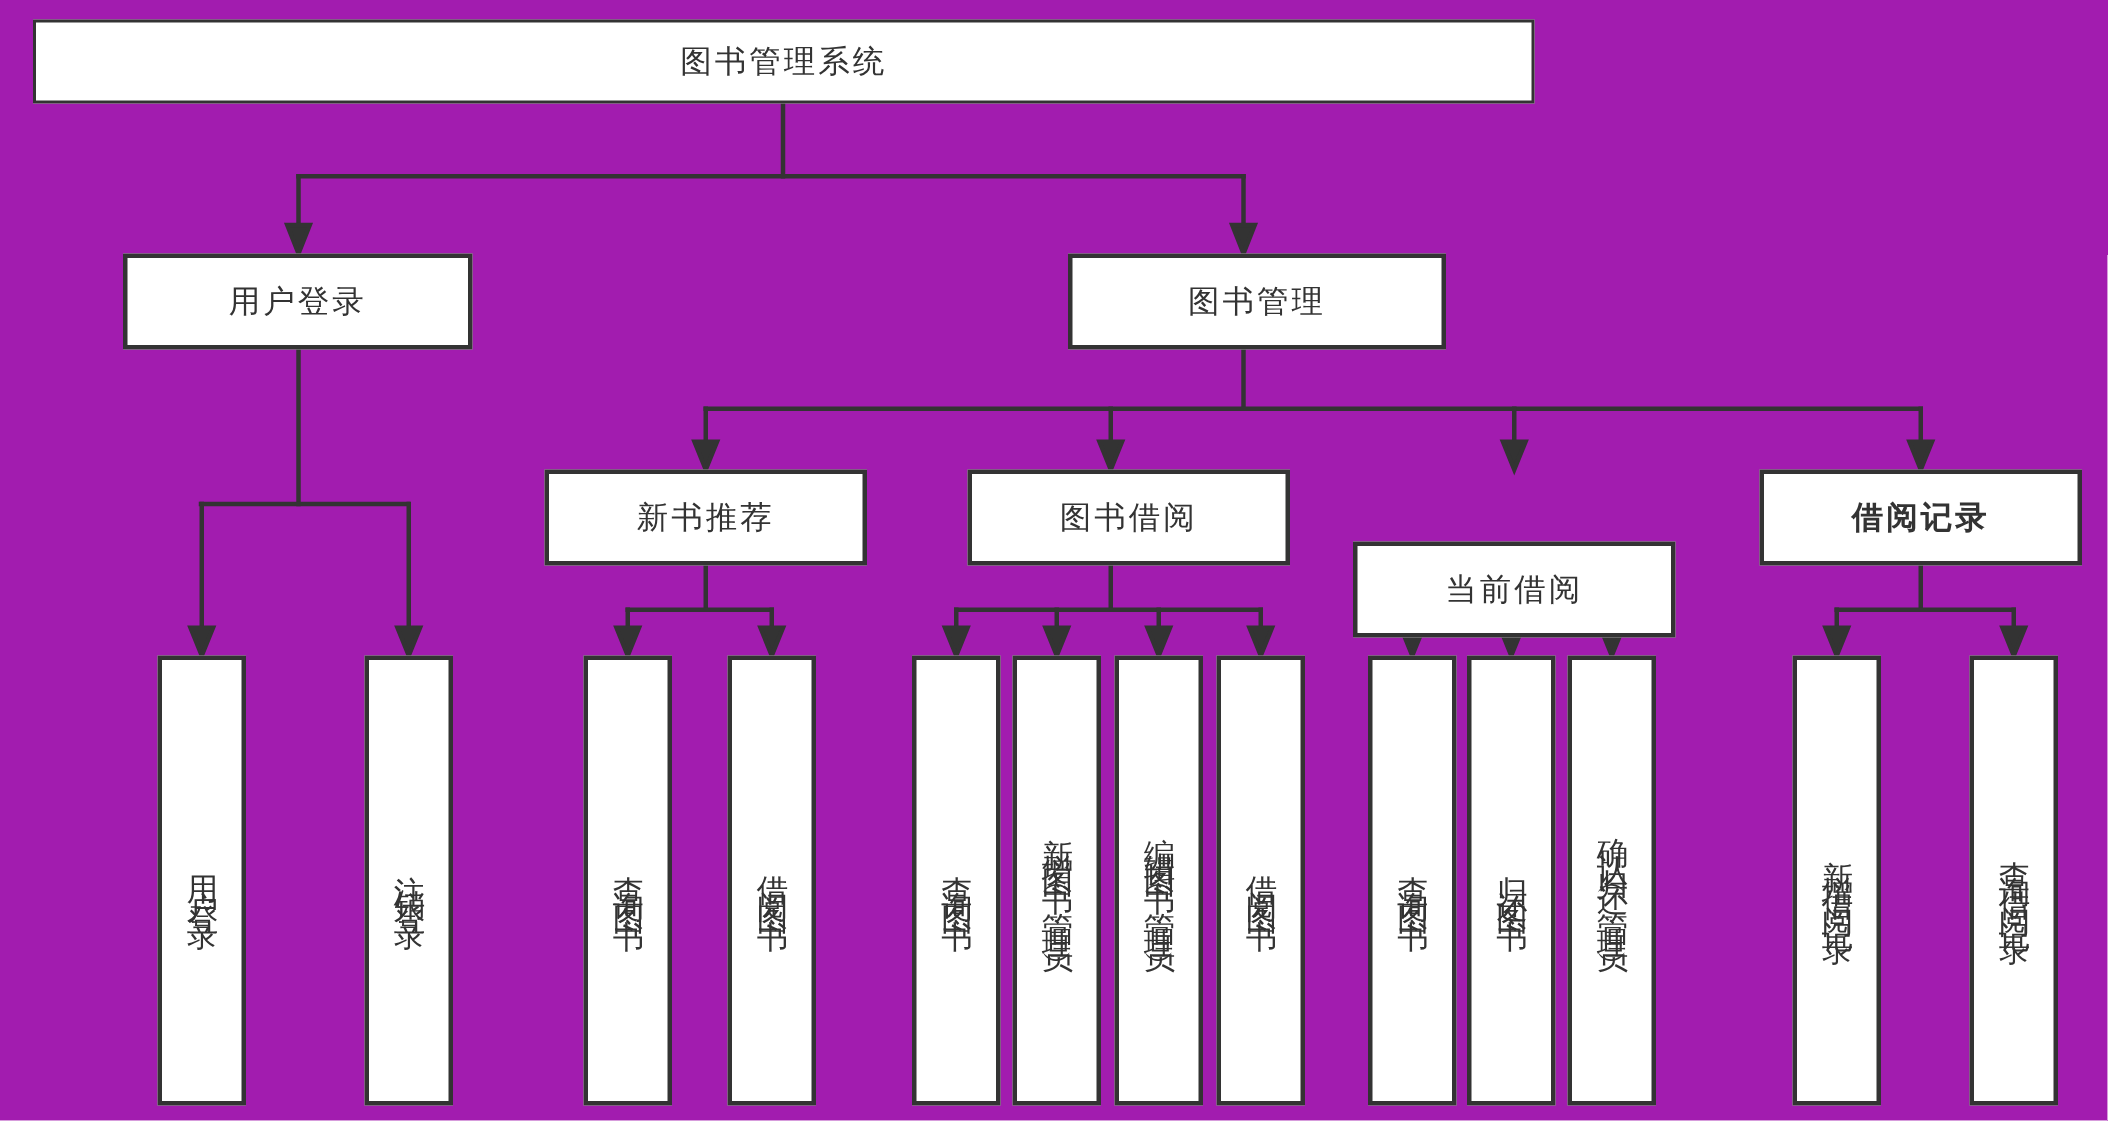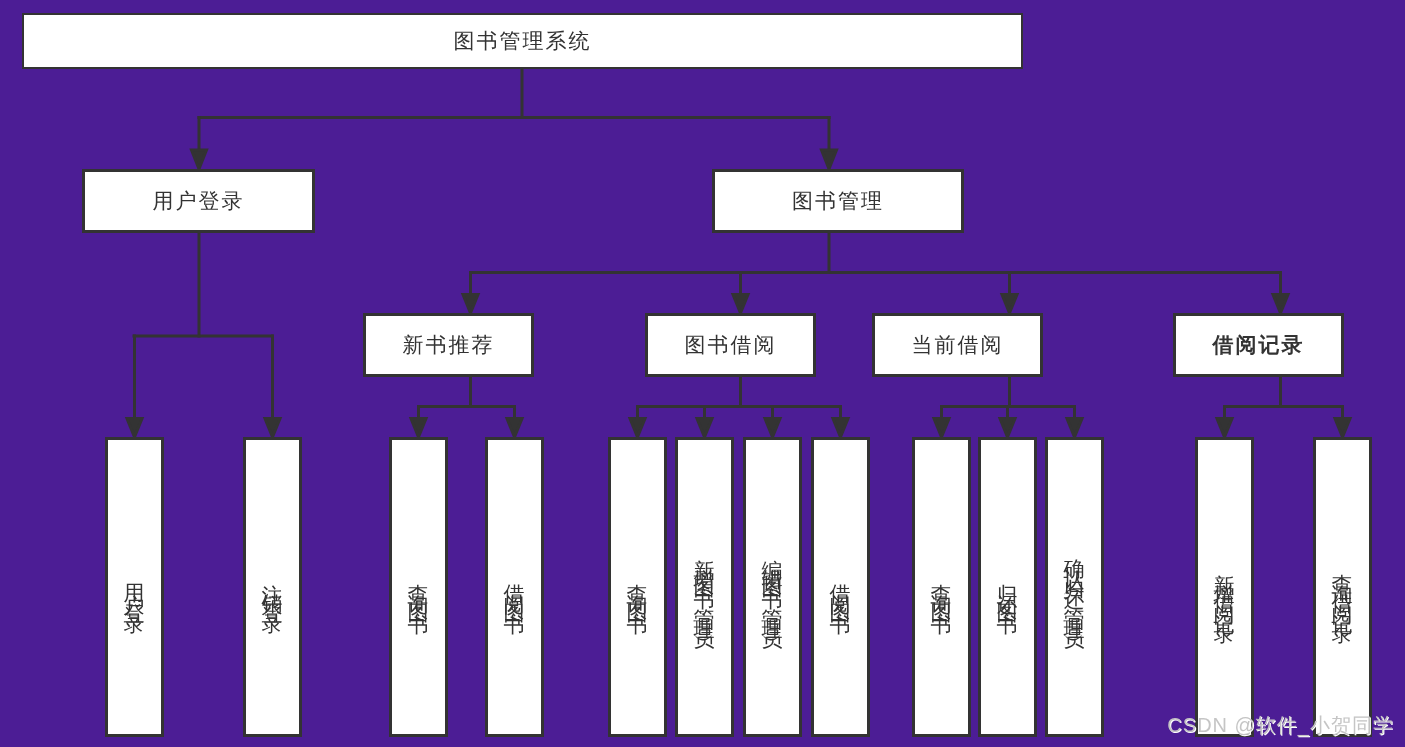--- a/index.html
+++ b/index.html
@@ -1,20 +1,20 @@
 <!DOCTYPE html>
 <html><head>
 <meta charset="utf-8">
 <style>
   html, body { margin: 0; padding: 0; background: #ffffff; }
   .canvas {
     position: relative;
     width: 1405px;
     height: 747px;
-    background: #4c1d95;
+    background: #a21caf;
     font-family: "Liberation Sans", "DejaVu Sans", sans-serif;
     overflow: hidden;
   }
   .connectors {
     position: absolute;
     left: 0; top: 0;
     width: 1405px; height: 747px;
     pointer-events: none;
   }
   .box {
@@ -31,21 +31,21 @@
     font-size: 21px;
     letter-spacing: 2px;
     white-space: nowrap;
   }
   .root-box {
     left: 22px; top: 13px;
     width: 1001px; height: 56px;
     border-width: 2px;
   }
   .lvl { height: 64px; top: 169px; }
-  .lvl3 { height: 64px; top: 313px; width: 171px; }
+  .lvl3 { height: 64px; top: 313px; width: 215px; }
   .leaf {
     top: 437px;
     width: 59px; height: 300px;
   }
   .vlabel {
     writing-mode: vertical-rl;
     text-orientation: mixed;
     font-size: 21px;
     letter-spacing: 10px;
     line-height: 1;
@@ -142,21 +142,21 @@
   <div class="box lvl" style="left:712px;width:252px;">
     <span class="hlabel">图书管理</span>
   </div>
 
   <div class="box lvl3" style="left:363px;">
     <span class="hlabel">新书推荐</span>
   </div>
   <div class="box lvl3" style="left:633px;margin-left:12px;">
     <span class="hlabel">图书借阅</span>
   </div>
-  <div class="box lvl3" style="left:872px;">
+  <div class="box lvl3" style="left:902px;margin-top:48px;">
     <span class="hlabel">当前借阅</span>
   </div>
   <div class="box lvl3" style="left:1173px;font-weight:bold;">
     <span class="hlabel">借阅记录</span>
   </div>
 
   <div class="box leaf" style="left:105px;">
     <span class="vlabel">用户登录</span>
   </div>
   <div class="box leaf" style="left:243px;">
@@ -193,15 +193,14 @@
     <span class="vlabel">确认归还（管理员）</span>
   </div>
 
   <div class="box leaf" style="left:1195px;">
     <span class="vlabel">新增借阅记录</span>
   </div>
   <div class="box leaf" style="left:1313px;">
     <span class="vlabel">查询借阅记录</span>
   </div>
 
-  <div class="watermark">CSDN @软件_小贺同学</div>
 
 </div>
 
 </body></html>

